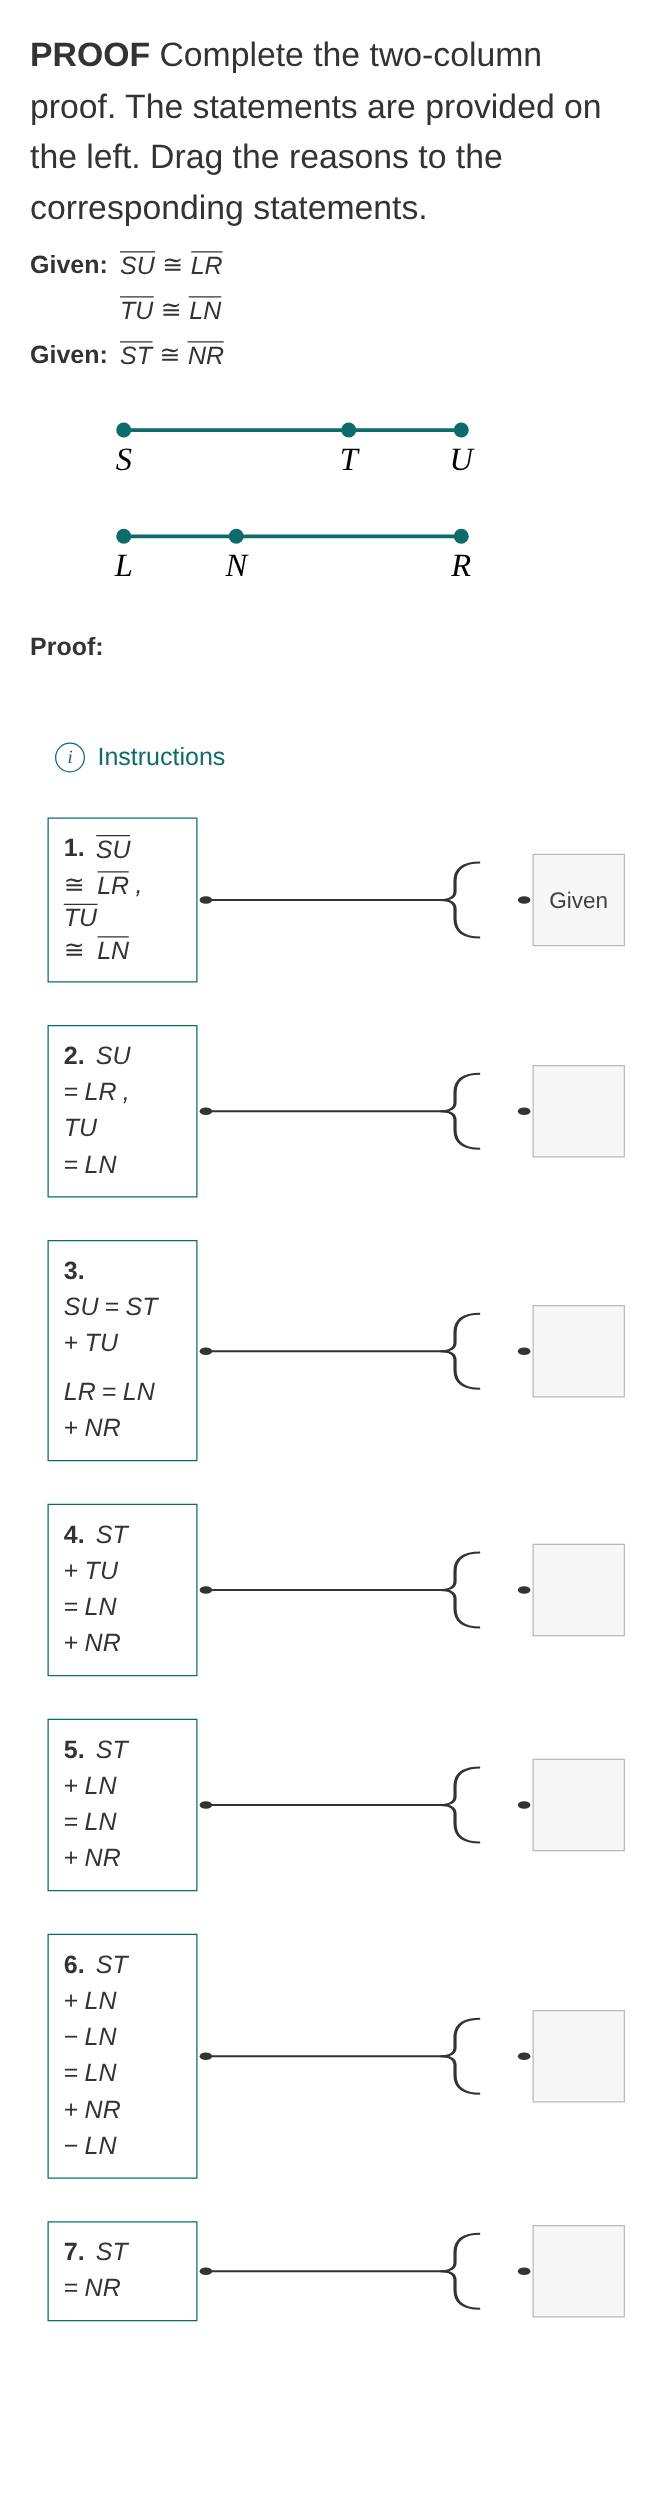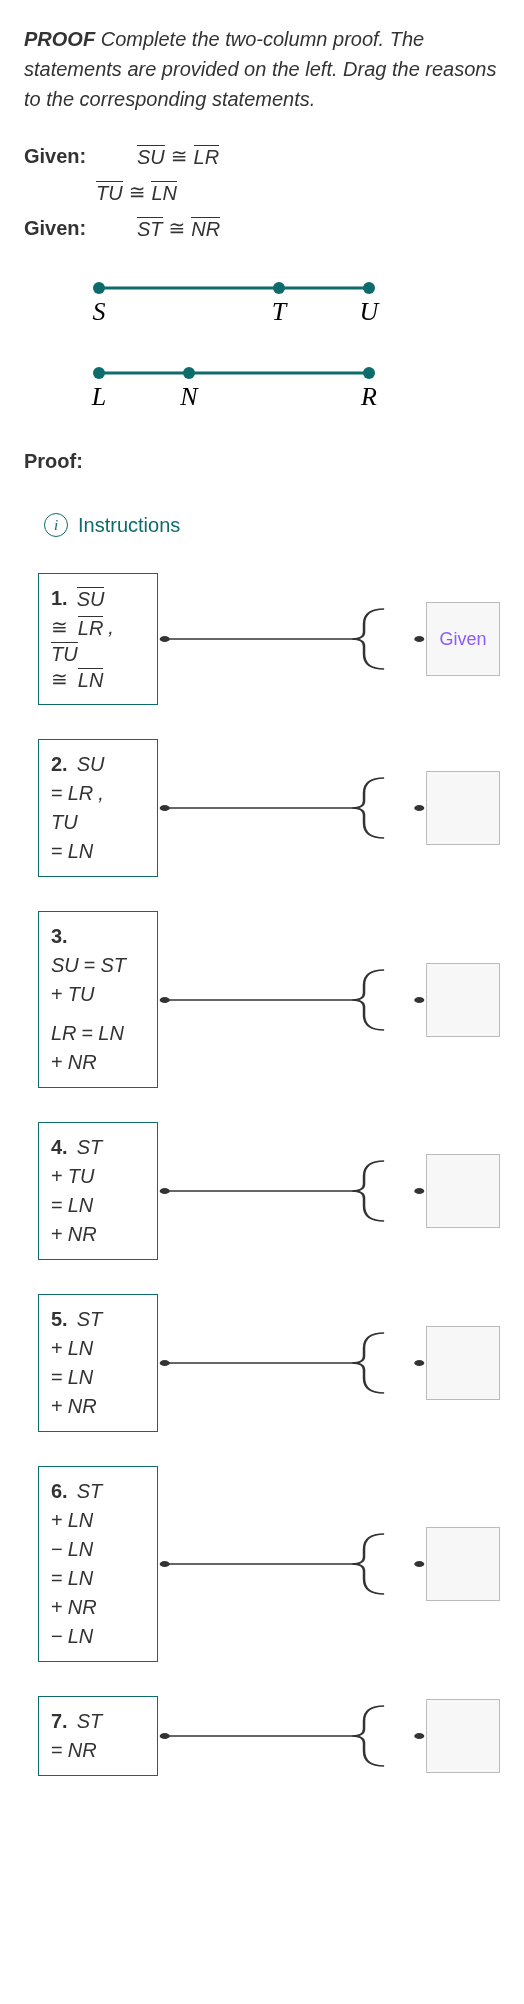--- a/index.html
+++ b/index.html
@@ -5,41 +5,40 @@
   * { box-sizing: border-box; }
   body {
     margin: 0;
     padding: 24px 24px 40px 24px;
     width: 524px;
     font-family: -apple-system, BlinkMacSystemFont, 'Segoe UI', Arial, sans-serif;
     color: #333;
     background: #fff;
   }
   .intro {
-    font-size: 20px;
+    font-size: 27px;
     line-height: 1.5;
-    margin-bottom: 24px;
-    font-style: italic;
+    margin-bottom: 8px;
   }
   .intro b { font-weight: 700; }
   .given-prove {
     font-size: 20px;
     line-height: 1.8;
     margin-bottom: 12px;
   }
-  .gp-row { display: flex; gap: 41px; }
+  .gp-row { display: flex; }
   .gp-label { font-weight: 700; min-width: 72px; }
   .gp-content { font-style: italic; display: inline-flex; align-items: center; gap: 6px; }
   .seg { border-top: 1.5px solid #333; display: inline-block; line-height: 1.1; }
   .cong { font-style: normal; }
   .gp-indent { margin-left: 72px; }
 
   .diagram { margin: 8px 0 28px 0; }
 
-  .proof-label { font-weight: 700; font-size: 20px; margin-bottom: 40px; }
+  .proof-label { font-weight: 700; font-size: 20px; margin-bottom: 64px; }
 
   .instructions {
     display: inline-flex;
     align-items: center;
     gap: 10px;
     color: #0d6b6b;
     font-size: 20px;
     margin-bottom: 36px;
     margin-left: 20px;
   }
@@ -68,21 +67,21 @@
   .dropzone {
     width: 74px;
     height: 74px;
     border: 1.5px solid #bbb;
     background: #f7f7f7;
     display: flex;
     align-items: center;
     justify-content: center;
     text-align: right;
     font-size: 18px;
-    color: #8b5cf6;
+    color: #404040;
   }
   .eq, .pm { font-style: normal; }
 </style>
 </head>
 <body>
 
 
 
 <div class="intro">
   <b>PROOF</b><span> Complete the two-column proof. The statements are provided on the left. Drag the reasons to the corresponding statements.</span>

